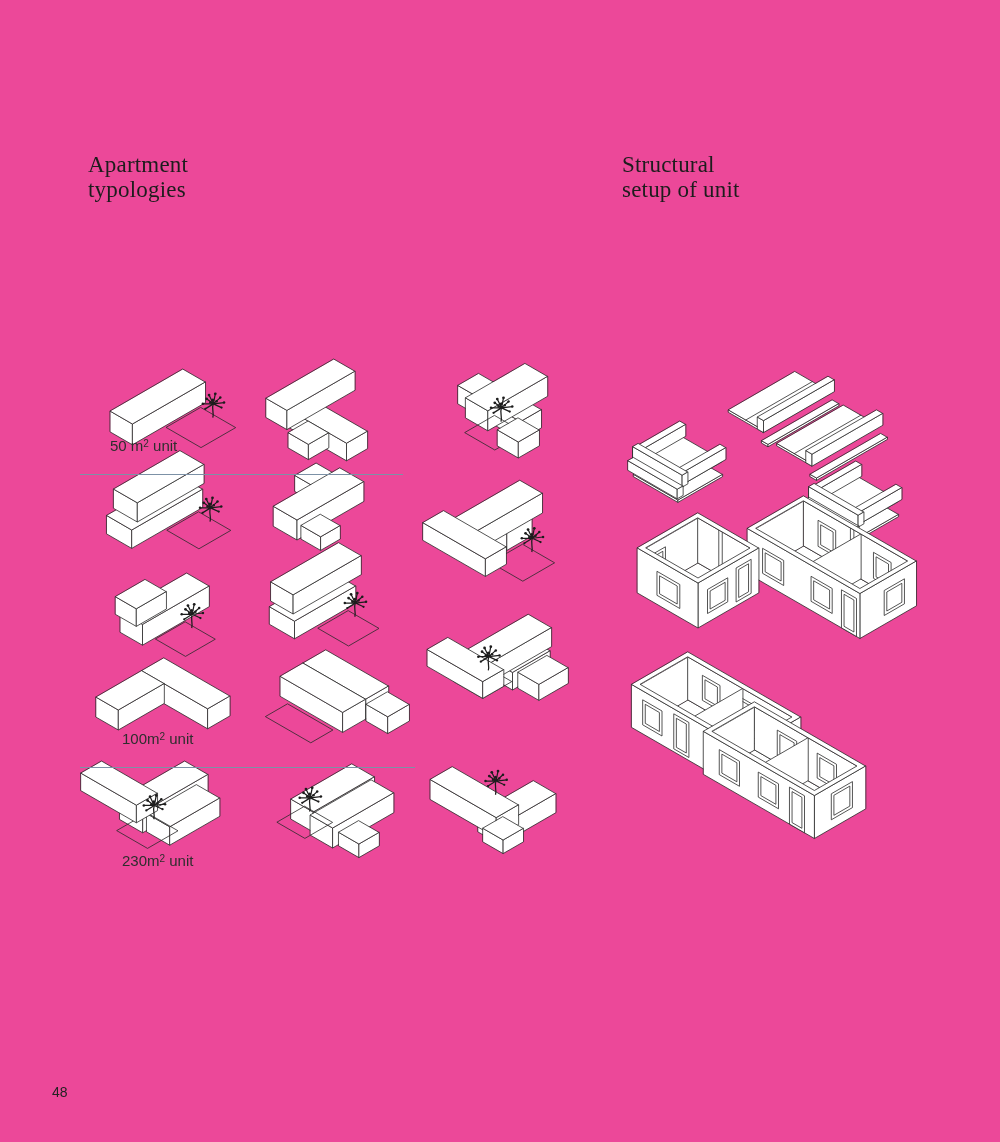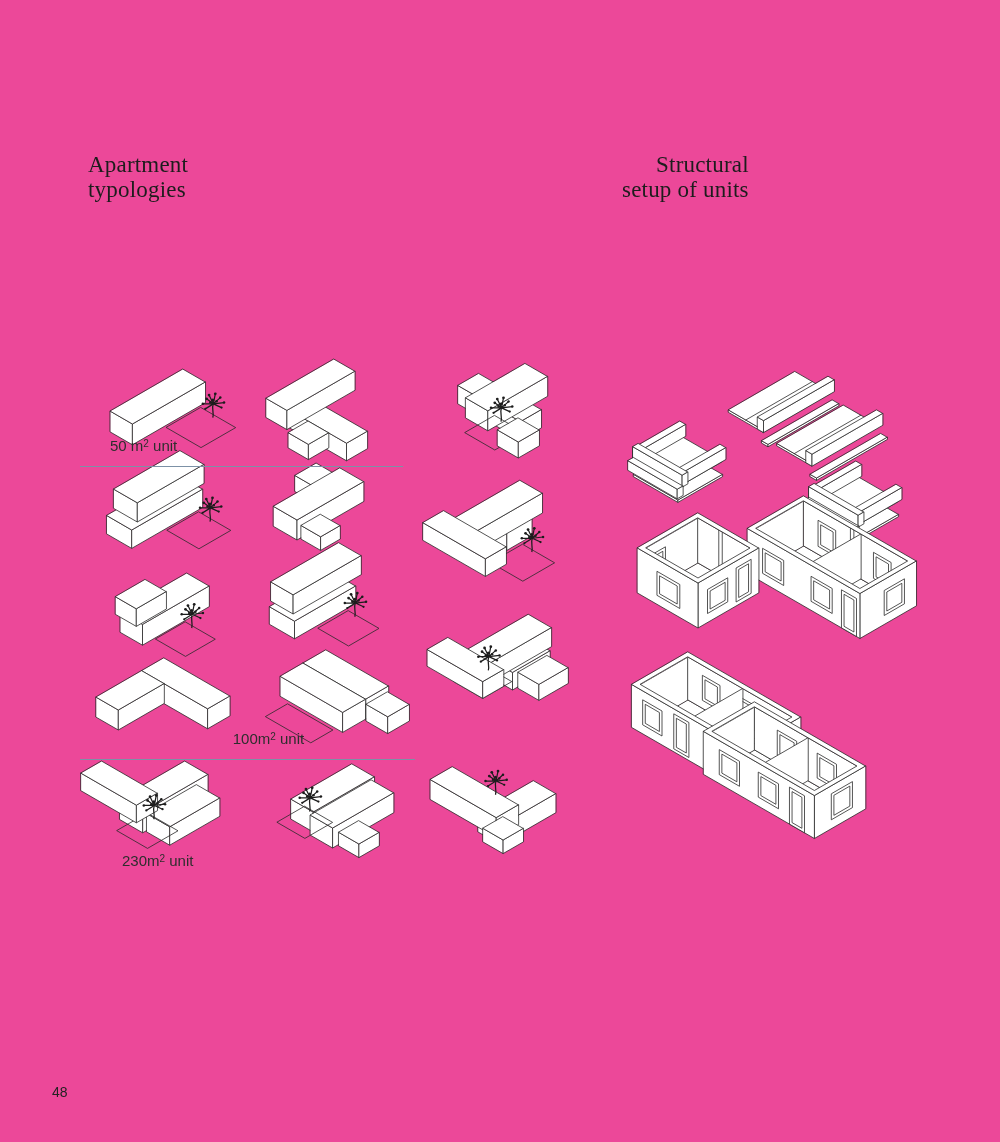--- a/index.html
+++ b/index.html
@@ -2,21 +2,21 @@
 <html style="--ink: #2a2a2a; --rule: #7c91a6;"><head>
 <meta charset="utf-8">
 <style>
   :root{ --ink:#2a2a2a; --rule:#7c91a6; }
   html,body{margin:0;padding:0;}
   body{background:#e8e8e8;font-family:"Liberation Sans",sans-serif;}
   .page{position:relative;width:1000px;height:1142px;background:#ec4899;margin:0 auto;overflow:hidden;}
   .title{position:absolute;font-family:"Liberation Serif",serif;font-size:23px;line-height:25px;color:#1d1d1d;letter-spacing:0.2px;}
   .title span{display:block;}
   .unit-label{position:absolute;font-size:15px;color:#2e2e2e;}
-  .unit-label.ruled{border-bottom:1.5px solid var(--rule);padding-bottom:12px;}
+  .unit-label.ruled{border-bottom:1.5px solid var(--rule);padding-bottom:20px;}
   .unit-label sup{font-size:10px;vertical-align:4px;}
   .fig{position:absolute;}
   .fig svg{overflow:visible;display:block;}
   .figsvg path, .figsvg line{stroke:var(--ink);stroke-width:0.8;stroke-linejoin:round;stroke-linecap:round;}
   .pagenum{position:absolute;font-size:14px;color:#222;}
 </style>
 </head>
 <body>
 
 <svg width="0" height="0" style="position:absolute">
@@ -41,23 +41,23 @@
   </defs>
 </svg>
 
 <div class="page">
 
   <div class="title" style="left:88px;top:152px;">
     <span>Apartment</span>
     <span>typologies</span>
   </div>
 
-  <div class="title" style="left:622px;top:152px;text-align:right;">
+  <div class="title" style="left:622px;top:152px;">
     <span>Structural</span>
-    <span>setup of units</span>
+    <span>setup of unit</span>
   </div>
 
   <div class="fig" style="left:88px;top:362px">
       <svg width="180" height="95" viewBox="0 0 180 95" class="figsvg">
         <path d="M113.0,45.6L147.7,65.6L113.0,85.6L78.4,65.6Z" fill="none"></path>
         <path d="M22.3,70.0L44.4,82.8L44.4,62.0L22.3,49.2Z" fill="#fff"></path>
         <path d="M117.2,40.8L44.4,82.8L44.4,62.0L117.2,20.0Z" fill="#fff"></path>
         <path d="M95.0,7.2L117.2,20.0L44.4,62.0L22.3,49.2Z" fill="#fff"></path>
         <use href="#treeSym" transform="translate(124.8,55.6) scale(1.25)"></use>
       </svg>
@@ -390,21 +390,21 @@
         <path d="M143.2,150.8L157.9,159.3L157.9,140.3L143.2,131.8Z" fill="none"></path>
         <path d="M171.8,179.3L186.5,187.8L186.5,150.8L171.8,142.3Z" fill="#fff"></path>
         <path d="M174.4,177.8L183.9,183.3L183.9,152.3L174.4,146.8Z" fill="none"></path>
         <path d="M136.7,57.0L247.5,121.0L196.4,150.5L85.6,86.5ZM136.7,62.0L238.9,121.0L196.4,145.5L94.2,86.5Z" fill-rule="evenodd" fill="#fff"></path>
       </svg>
     </div>
 
   <div class="unit-label ruled" style="left:80px;top:437px;width:293px;padding-left:30px;">
     <span>50 m</span><sup>2</sup><span> unit</span>
   </div>
-  <div class="unit-label ruled" style="left:80px;top:730px;width:293px;padding-left:42px;text-align:center;">
+  <div class="unit-label ruled" style="left:80px;top:730px;width:293px;padding-left:42px;">
     <span>100m</span><sup>2</sup><span> unit</span>
   </div>
   <div class="unit-label" style="left:122px;top:852px;">
     <span>230m</span><sup>2</sup><span> unit</span>
   </div>
 
   <div class="pagenum" style="left:52px;top:1084px;">48</div>
 </div>
 
 </body></html>

